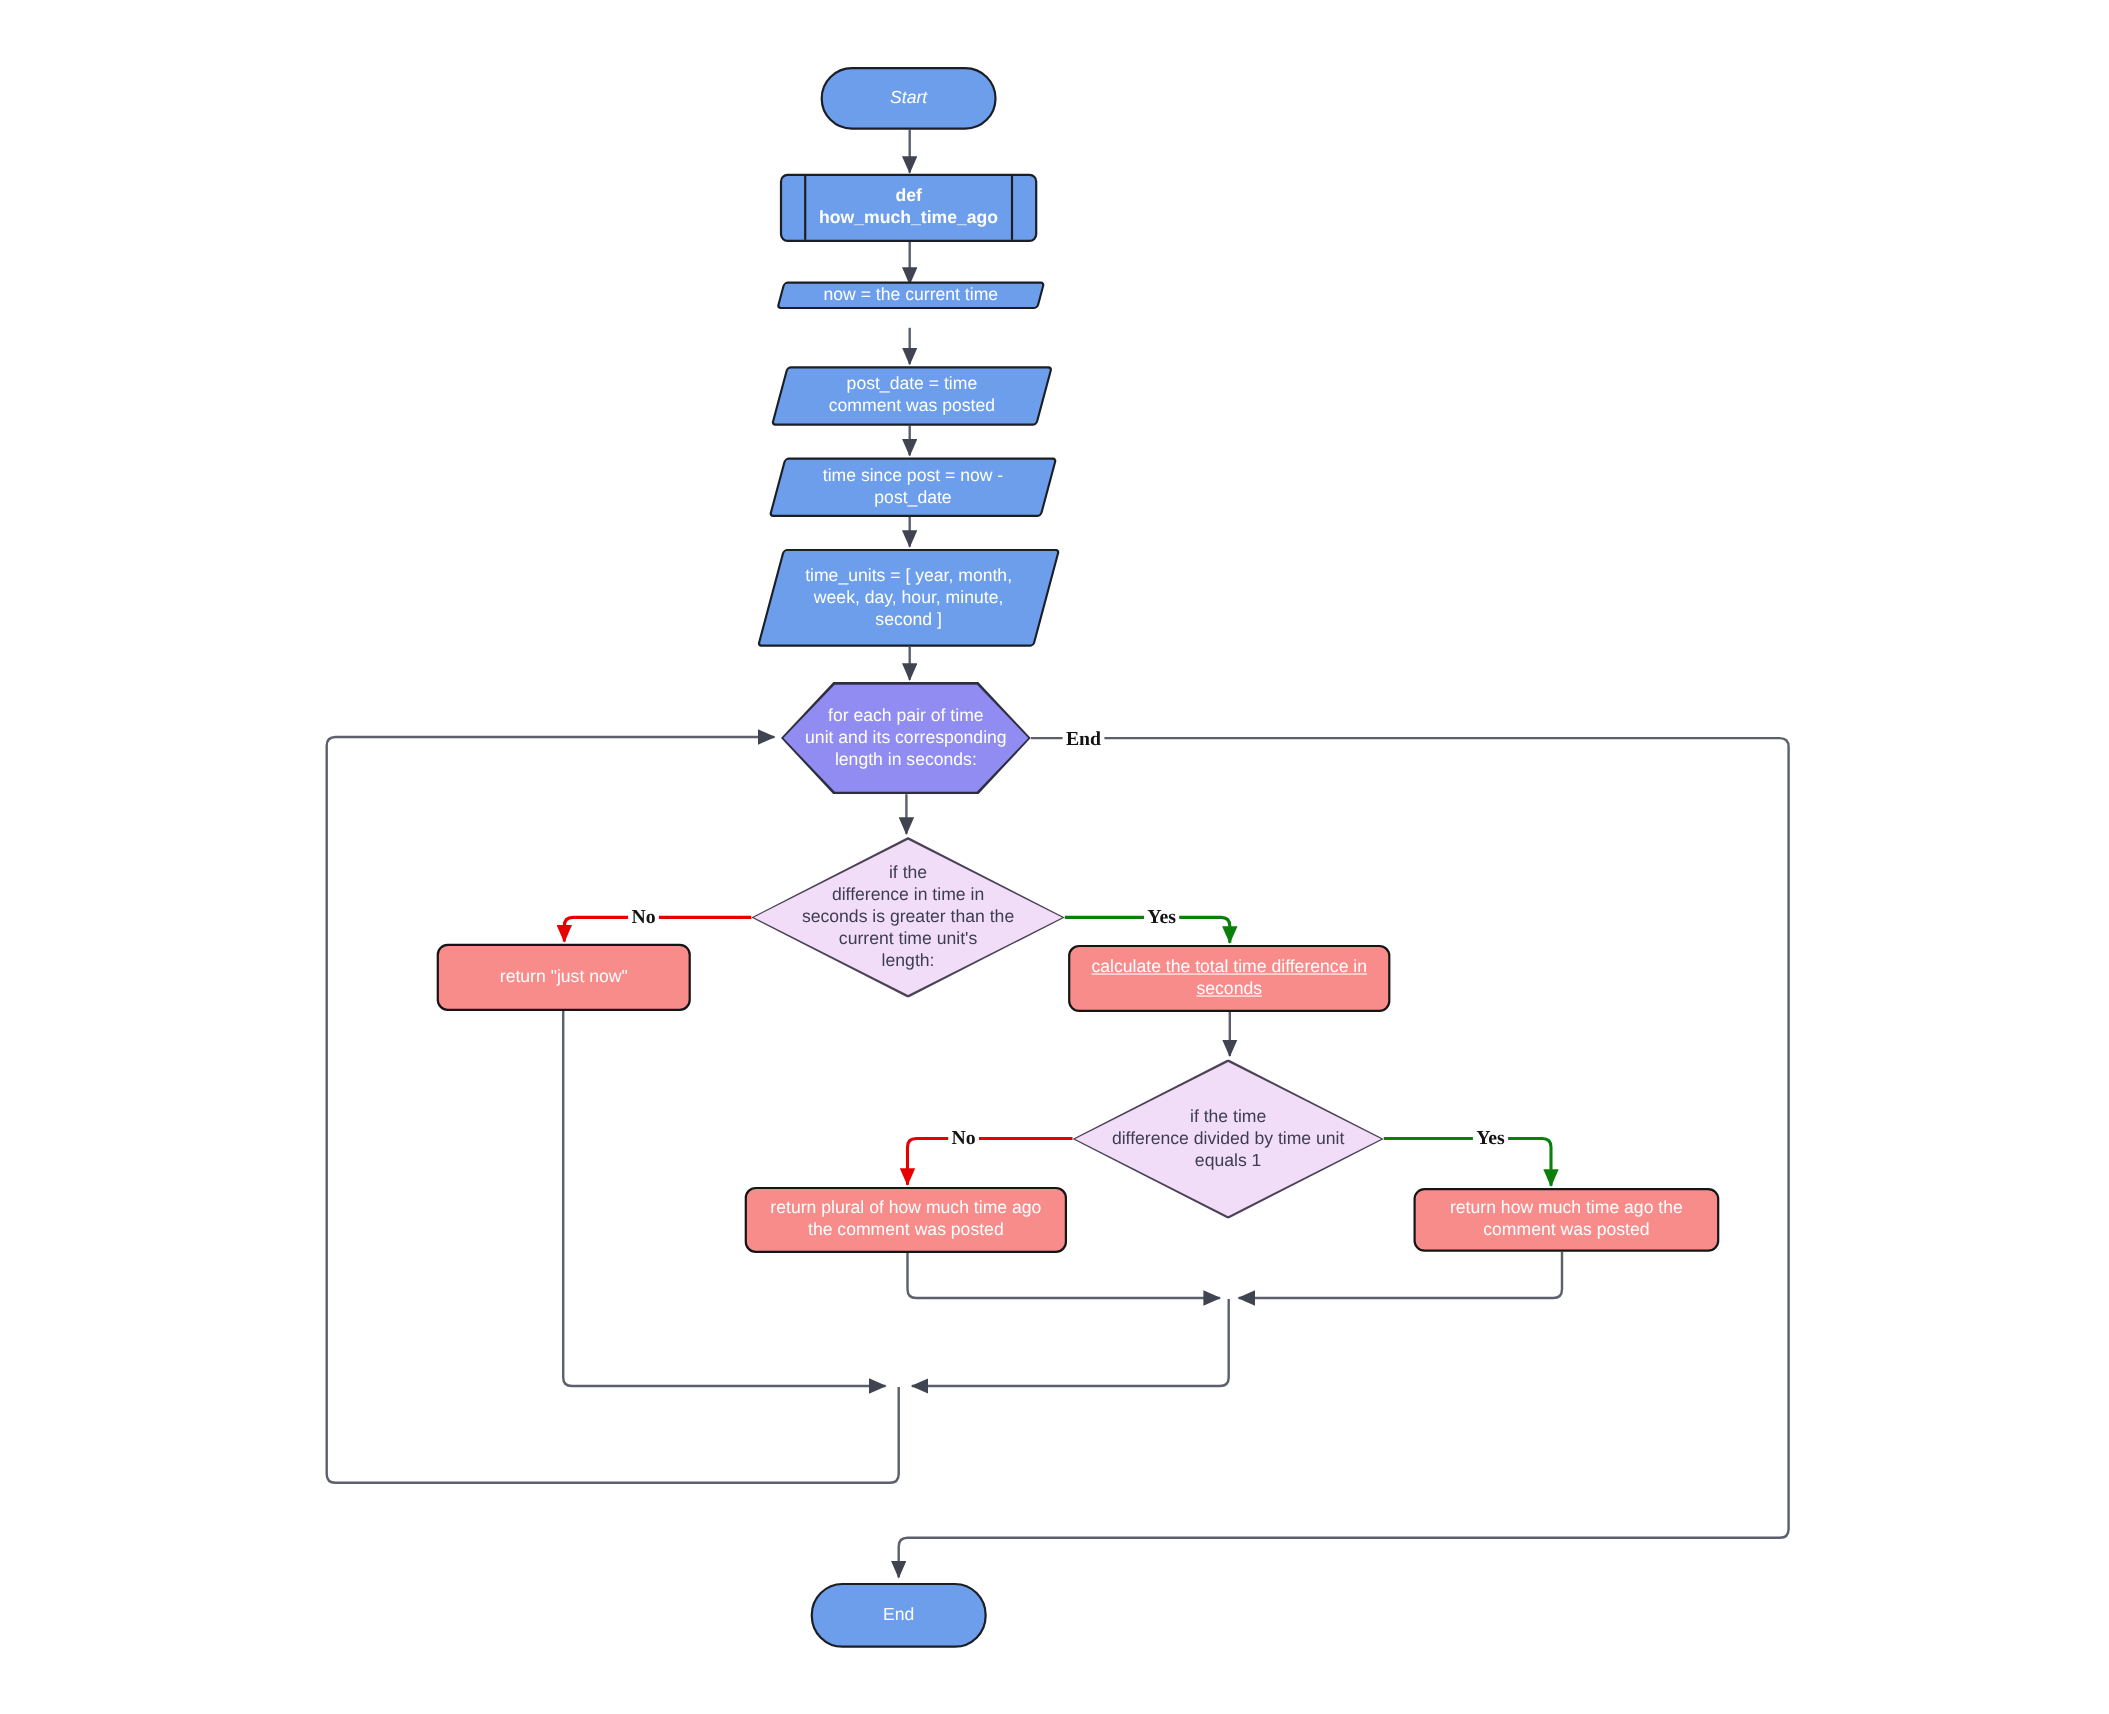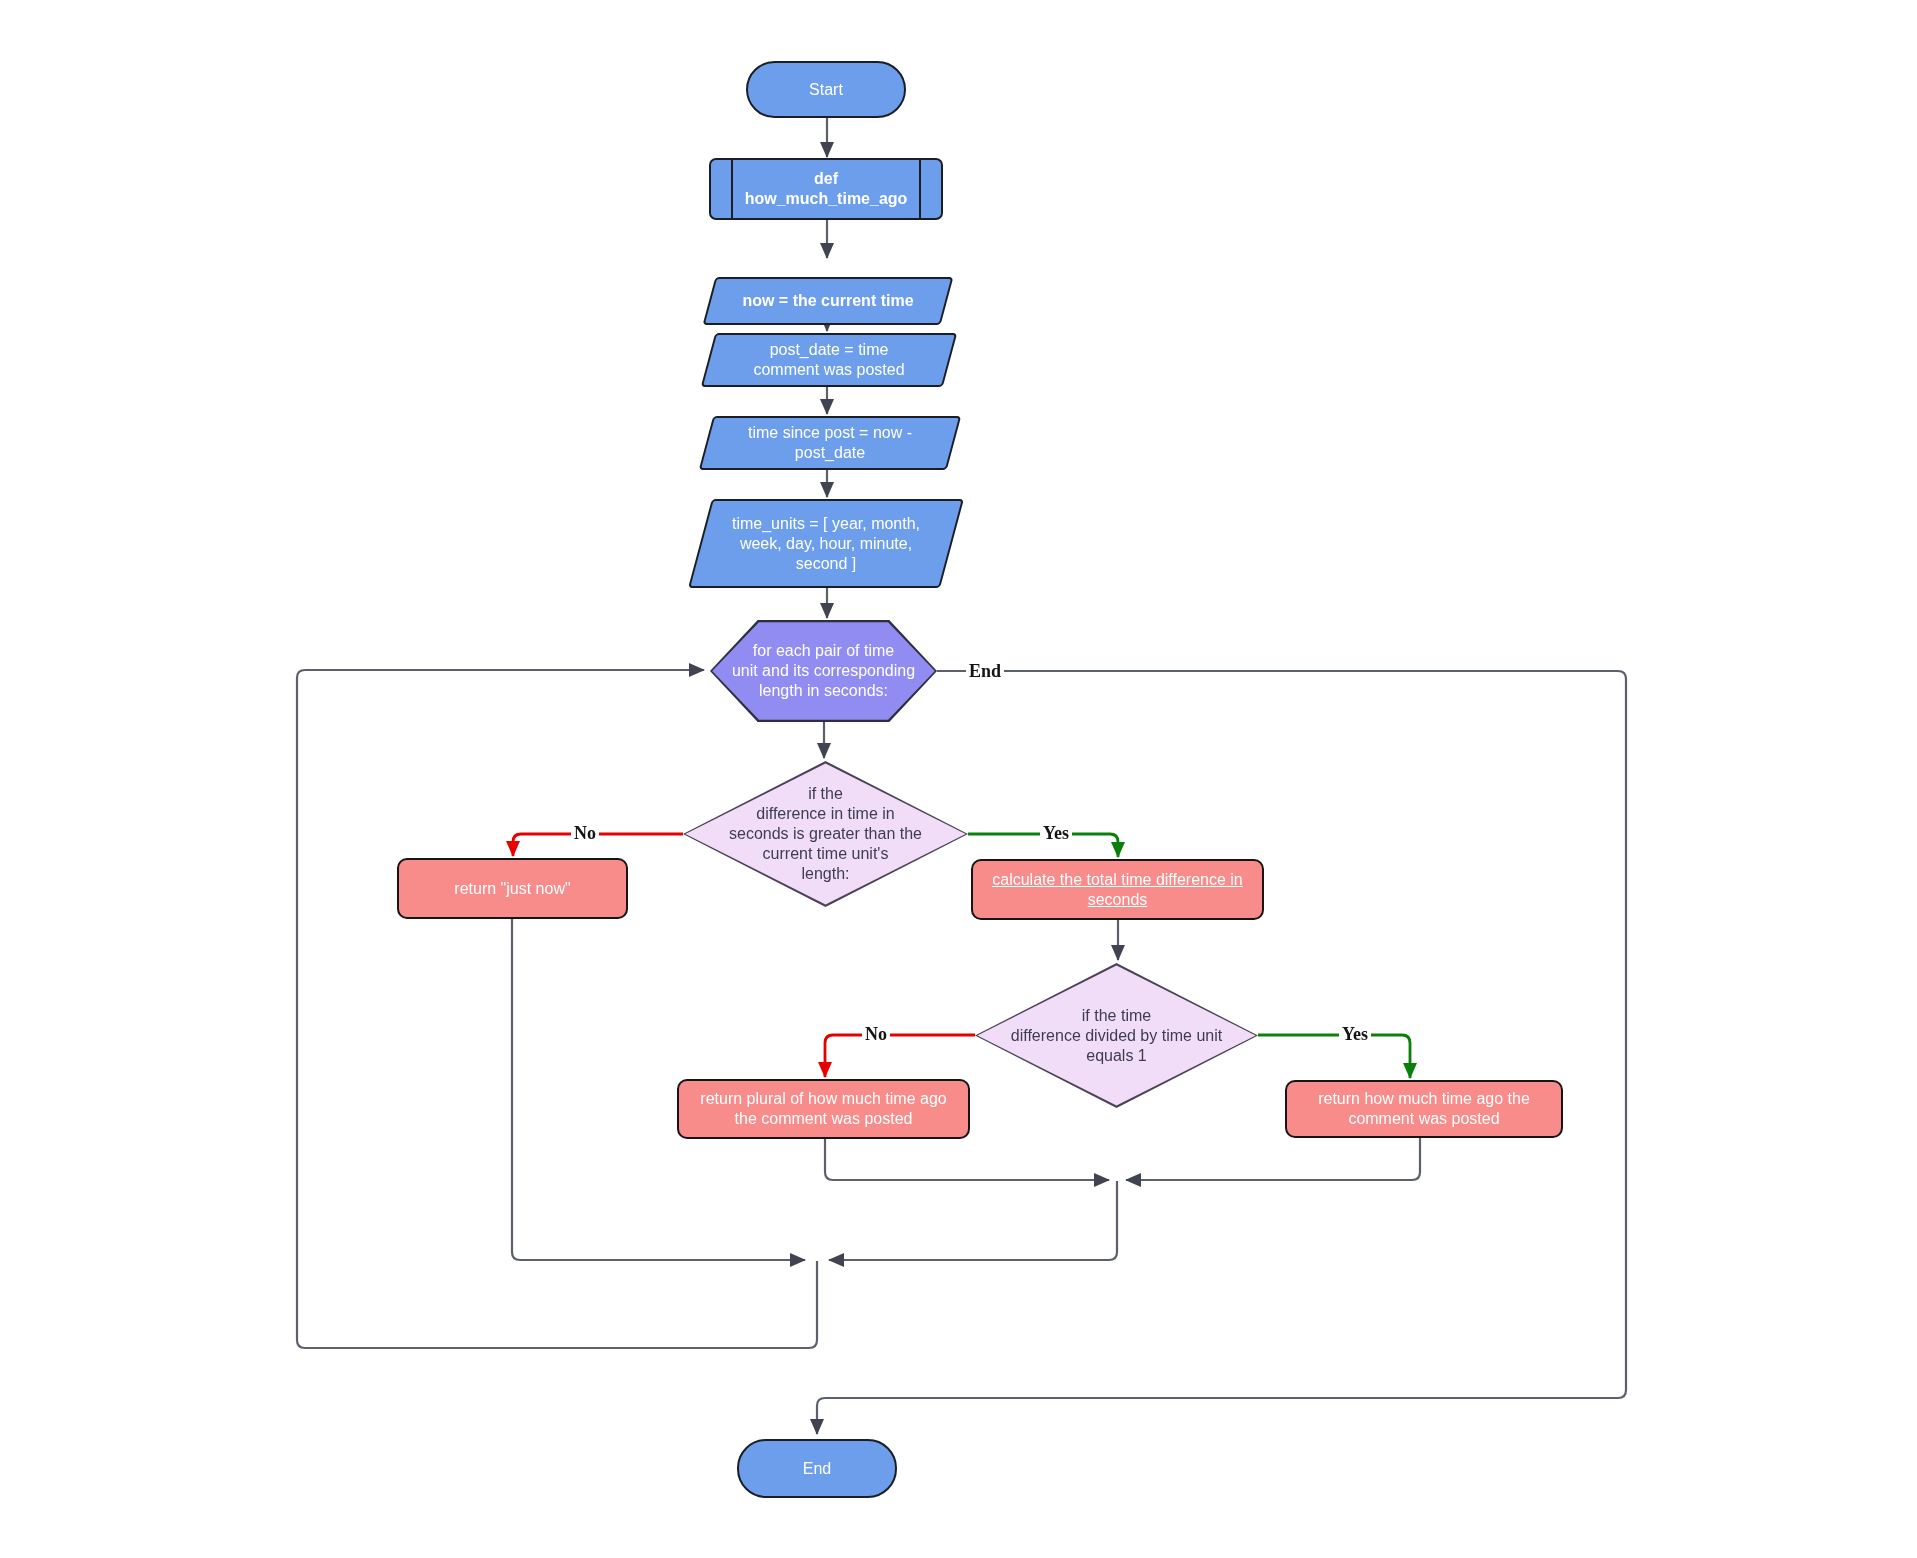--- a/index.html
+++ b/index.html
@@ -36,23 +36,23 @@
   .diamond .dia-fill{position:absolute;inset:2.4px;background:var(--decision-fill,#f2ddf8);
         clip-path:polygon(50% 0,100% 50%,50% 100%,0 50%);z-index:1;}
 
   .retbox{background:var(--return-fill,#f88c8b);border:2px solid #151515;border-radius:10px;}
 
   .edge-label{position:absolute;z-index:3;transform:translate(-50%,-50%);
         font-family:"Liberation Serif",serif;font-weight:bold;font-size:18px;color:#141414;
         background:#ffffff;padding:0 3px;line-height:1;}
 
   
-  #n-start    {left:746px;top:61px;  width:160px;height:57px;}
+  #n-start    {left:746px;top:61px;  width:160px;height:57px;font-style:italic;}
   #n-def      {left:709px;top:158px; width:234px;height:62px;}
-  #n-now      {left:709px;top:277px; width:238px;height:48px;font-weight:bold;}
+  #n-now      {left:709px;top:256px; width:238px;height:25px;}
   #n-postdate {left:708px;top:333px; width:242px;height:54px;}
   #n-timesince{left:706px;top:416px; width:248px;height:54px;}
   #n-units    {left:700px;top:499px; width:252px;height:89px;justify-content:center;}
   #n-loop     {left:710px;top:620px; width:227px;height:102px;}
   #n-cond1    {left:683px;top:761px; width:285px;height:146px;}
   #n-justnow  {left:397px;top:858px; width:231px;height:61px;}
   #n-calc     {left:971px;top:859px; width:293px;height:61px;text-decoration:underline;}
   #n-cond2    {left:975px;top:963px; width:283px;height:145px;}
   #n-plural   {left:677px;top:1079px;width:293px;height:60px;}
   #n-singular {left:1285px;top:1080px;width:278px;height:58px;}

